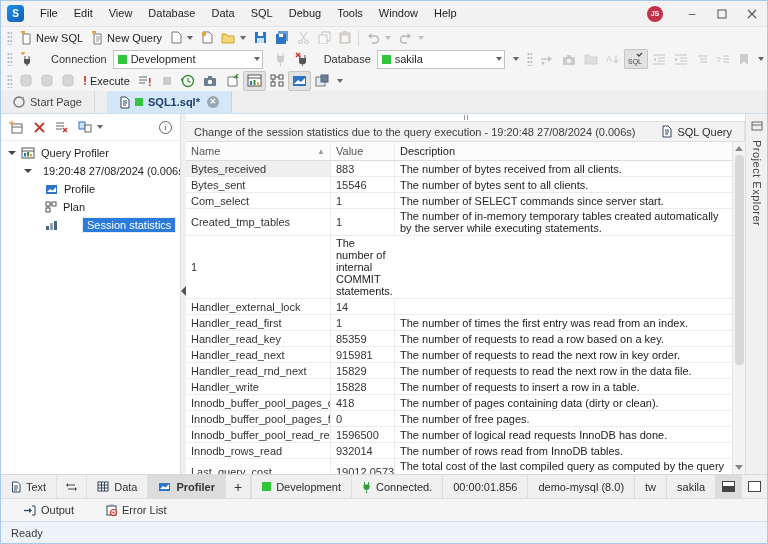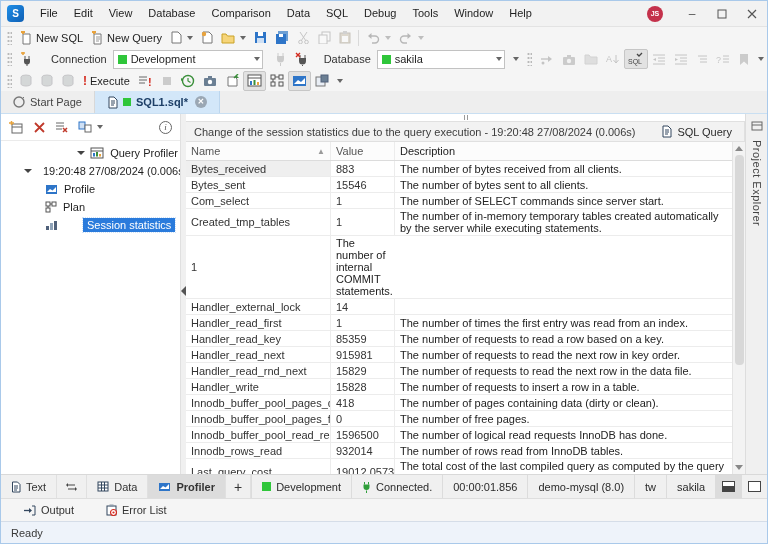--- a/index.html
+++ b/index.html
@@ -28,21 +28,21 @@
   .tbtn .lbl { white-space:nowrap; color:#1e1e1e; }
   .caret { width:0; height:0; border-left:3px solid transparent; border-right:3px solid transparent; border-top:4px solid #666; margin-left:2px; }
   .vsep { width:1px; height:16px; background:#d9d9d9; margin:0 3px; }
   .combo { height:19px; background:#fff; border:1px solid #c2c2c2; display:flex; align-items:center; padding:0 2px 0 4px; gap:4px; }
   .combo .sq { width:9px; height:9px; background:#2fc63a; flex:0 0 auto; }
   .combo .cval { flex:1; color:#1e1e1e; }
   .combo .caret { margin-left:6px; }
   .excl { color:#d42a1e; font-weight:bold; font-size:12px; }
 
   
-  .doc-tabs { height:23px; background:#eeeeee; display:flex; align-items:flex-start; border-bottom:1px solid #c9dff2; flex:0 0 auto; }
+  .doc-tabs { height:23px; background:#eeeeee; display:flex; align-items:flex-start; border-bottom:1px solid #c9dff2; flex:0 0 auto;gap:12px; }
   .dtab { height:22px; display:flex; align-items:center; gap:5px; padding:0 12px; border-right:1px solid #d8d8d8; color:#444; }
   .dtab.active { background:#d3e7f9; color:#1c3e66; font-weight:bold; border-right:1px solid #bcd6ee; }
   .dtab .gsq { width:8px; height:8px; background:#2fc63a; }
   .closex { width:12px; height:12px; border-radius:50%; background:#9aa7b4; color:#fff; font-size:8px; line-height:12px; text-align:center; margin-left:2px; }
 
   
   .main { flex:1 1 auto; display:flex; min-height:0; background:#fff; }
   .left-panel { width:180px; flex:0 0 auto; display:flex; flex-direction:column; border-right:1px solid #e0e0e0; }
   .lp-toolbar { height:27px; display:flex; align-items:center; padding:0 4px; gap:2px; border-bottom:1px solid #ebebeb; }
   .lp-toolbar .spacer { flex:1; }
@@ -107,21 +107,20 @@
 
 <div class="window">
 
   <div class="titlebar">
     <div class="logo">S</div>
     <nav class="menubar" id="menubar">
         <span class="menu-item">File</span>
         <span class="menu-item">Edit</span>
         <span class="menu-item">View</span>
         <span class="menu-item">Database</span>
-        <span class="menu-item">Comparison</span>
         <span class="menu-item">Data</span>
         <span class="menu-item">SQL</span>
         <span class="menu-item">Debug</span>
         <span class="menu-item">Tools</span>
         <span class="menu-item">Window</span>
         <span class="menu-item">Help</span>
       </nav>
     <div class="title-right">
       <div class="avatar">JS</div>
       <div class="winbtn">–</div>
@@ -462,21 +461,21 @@
               <rect x="7" y="4" width="6" height="7" fill="#fff" stroke="#666"></rect>
             </svg>
           <span class="caret"></span>
         </div>
         <div class="spacer"></div>
         <div class="tbtn">
             <span class="info-circ">i</span>
           </div>
       </div>
       <div class="tree">
-        <div class="trow" style="justify-content:flex-end;">
+        <div class="trow" style="padding-left:6px;">
           <span class="twist"></span>
           <svg width="14" height="12">
               <rect x="1" y="1" width="12" height="10" fill="#fff" stroke="#555"></rect>
               <path d="M1 4h12" stroke="#555"></path>
               <rect x="3" y="6" width="2" height="3.5" fill="#2e75c8"></rect>
               <rect x="6" y="5" width="2" height="4.5" fill="#3a8f3a"></rect>
               <rect x="9" y="7" width="2" height="2.5" fill="#e8a33d"></rect>
             </svg>
           <span class="tlabel">Query Profiler</span>
         </div>

